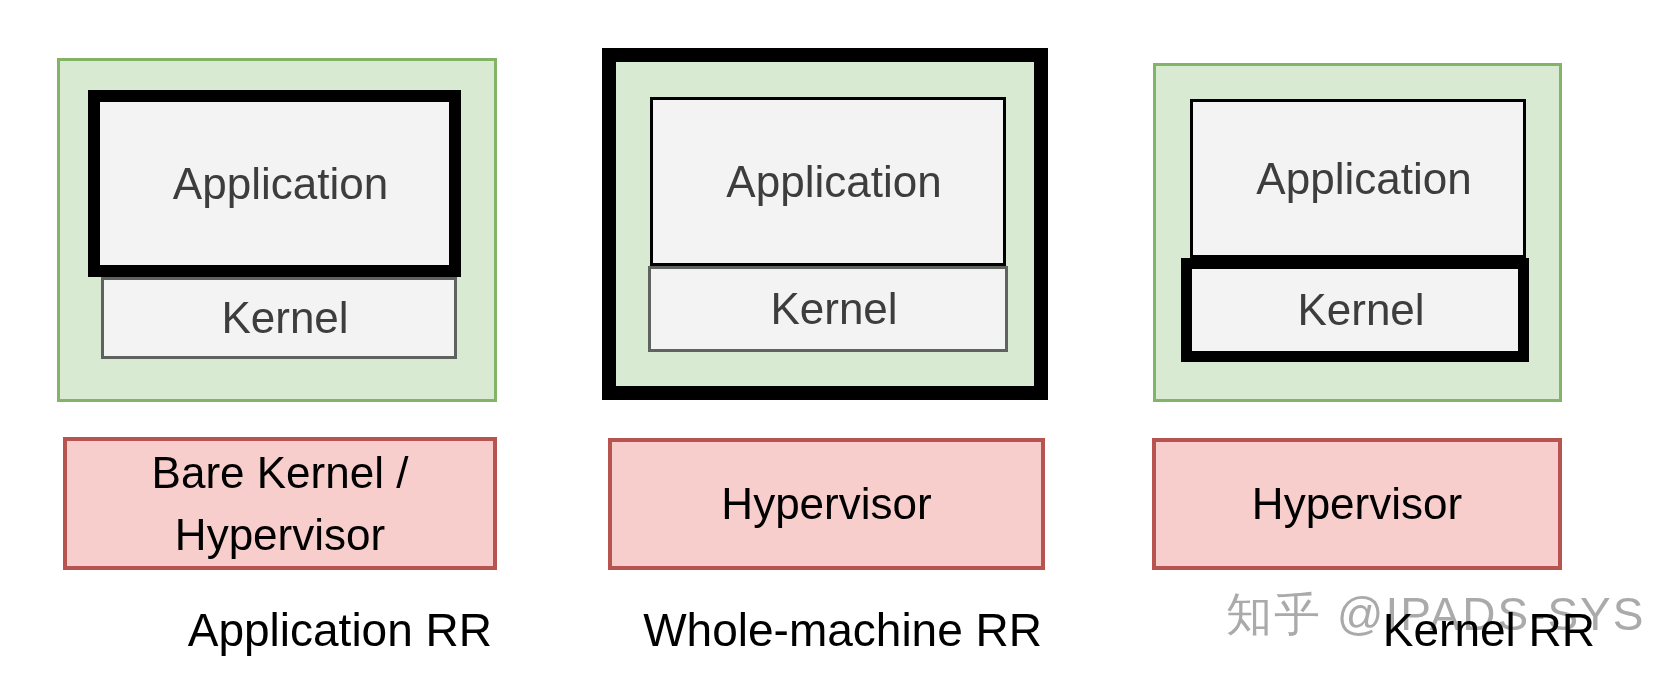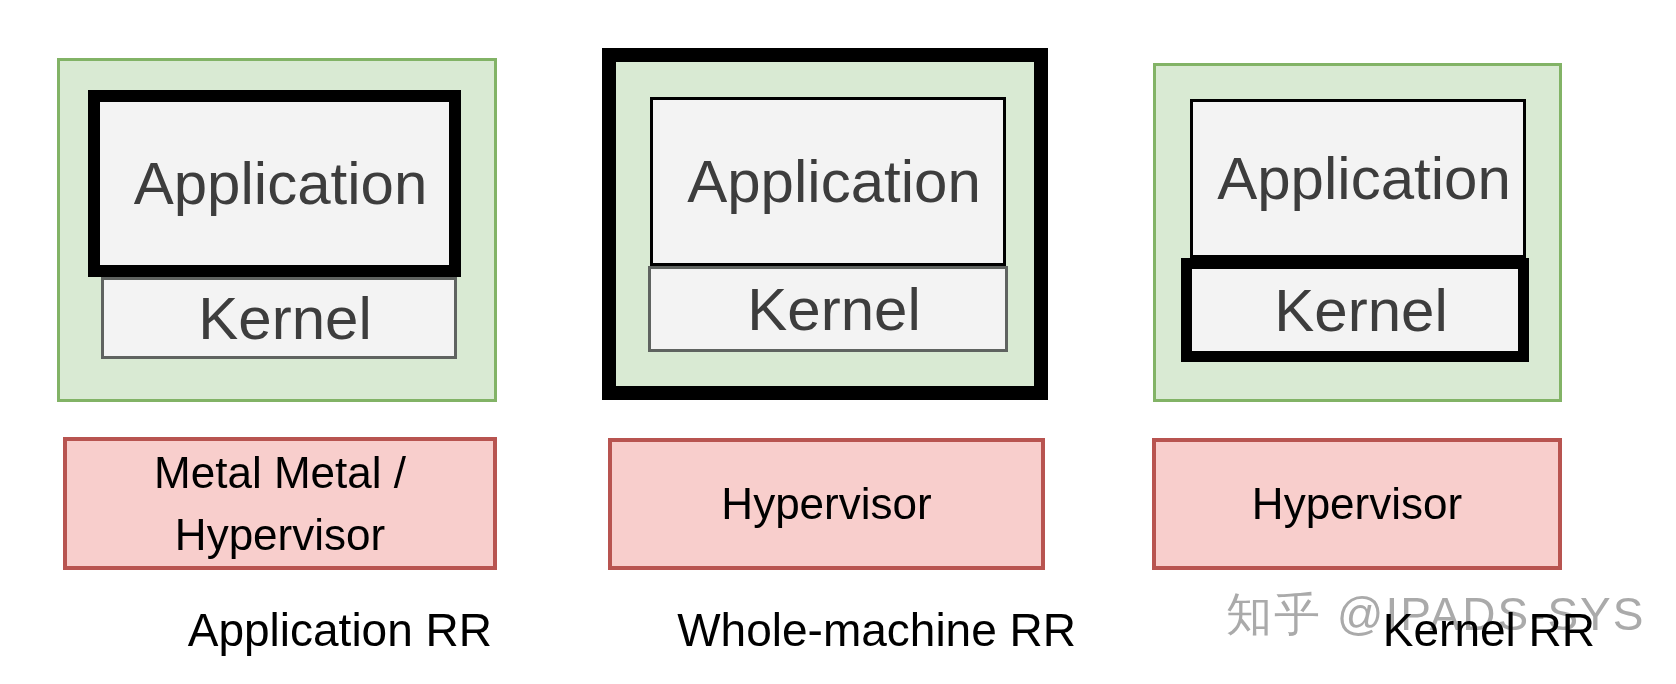--- a/index.html
+++ b/index.html
@@ -21,21 +21,21 @@
     background: #d9ead3;
     border: 14px solid #000000;
   }
   .layer-box {
     background: #f3f3f3;
     display: flex;
     align-items: center;
     justify-content: center;
   }
   .layer-text {
-    font-size: 60px;
+    font-size: 44px;
     color: #3d3d3d;
     white-space: nowrap;
     margin-left: 12px;
   }
   .pink-box {
     background: #f8cecc;
     border: 4px solid #b85450;
     display: flex;
     align-items: center;
     justify-content: center;
@@ -69,21 +69,21 @@
   .p1-app    { left: 88px;  top: 90px;  width: 373px; height: 187px; border: 12px solid #000000; }
   .p1-kernel { left: 101px; top: 277px; width: 356px; height: 82px;  border: 3px solid #5f6360; }
   .p1-pink   { left: 63px;  top: 437px; width: 434px; height: 133px; }
   .p1-label  { left: 52px;  top: 604px; width: 440px; }
 
   
   .p2-outer  { left: 602px; top: 48px;  width: 446px; height: 352px; }
   .p2-app    { left: 650px; top: 97px;  width: 356px; height: 169px; border: 3px solid #000000; }
   .p2-kernel { left: 648px; top: 266px; width: 360px; height: 86px;  border: 3px solid #5f6360; }
   .p2-pink   { left: 608px; top: 438px; width: 437px; height: 132px; }
-  .p2-label  { left: 636px; top: 604px; width: 440px; }
+  .p2-label  { left: 602px; top: 604px; width: 440px; }
 
   
   .p3-green  { left: 1153px; top: 63px;  width: 409px; height: 339px; }
   .p3-app    { left: 1190px; top: 99px;  width: 336px; height: 159px; border: 3px solid #000000; }
   .p3-kernel { left: 1181px; top: 258px; width: 348px; height: 104px; border: 11px solid #000000; }
   .p3-pink   { left: 1152px; top: 438px; width: 410px; height: 132px; }
   .p3-label  { left: 1155px; top: 604px; width: 440px; }
 
   .wm-pos { left: 1226px; top: 588px; }
 </style>
@@ -93,21 +93,21 @@
 <div class="canvas">
 
   <div class="abs green-box p1-green"></div>
   <div class="abs layer-box p1-app">
     <span class="layer-text">Application</span>
   </div>
   <div class="abs layer-box p1-kernel">
     <span class="layer-text">Kernel</span>
   </div>
   <div class="abs pink-box p1-pink">
-    <span class="pink-text">Metal Metal /
+    <span class="pink-text">Bare Kernel /
 Hypervisor</span>
   </div>
   <div class="abs panel-label p1-label">Application RR</div>
 
   <div class="abs outer-emph p2-outer"></div>
   <div class="abs layer-box p2-app">
     <span class="layer-text">Application</span>
   </div>
   <div class="abs layer-box p2-kernel">
     <span class="layer-text">Kernel</span>

